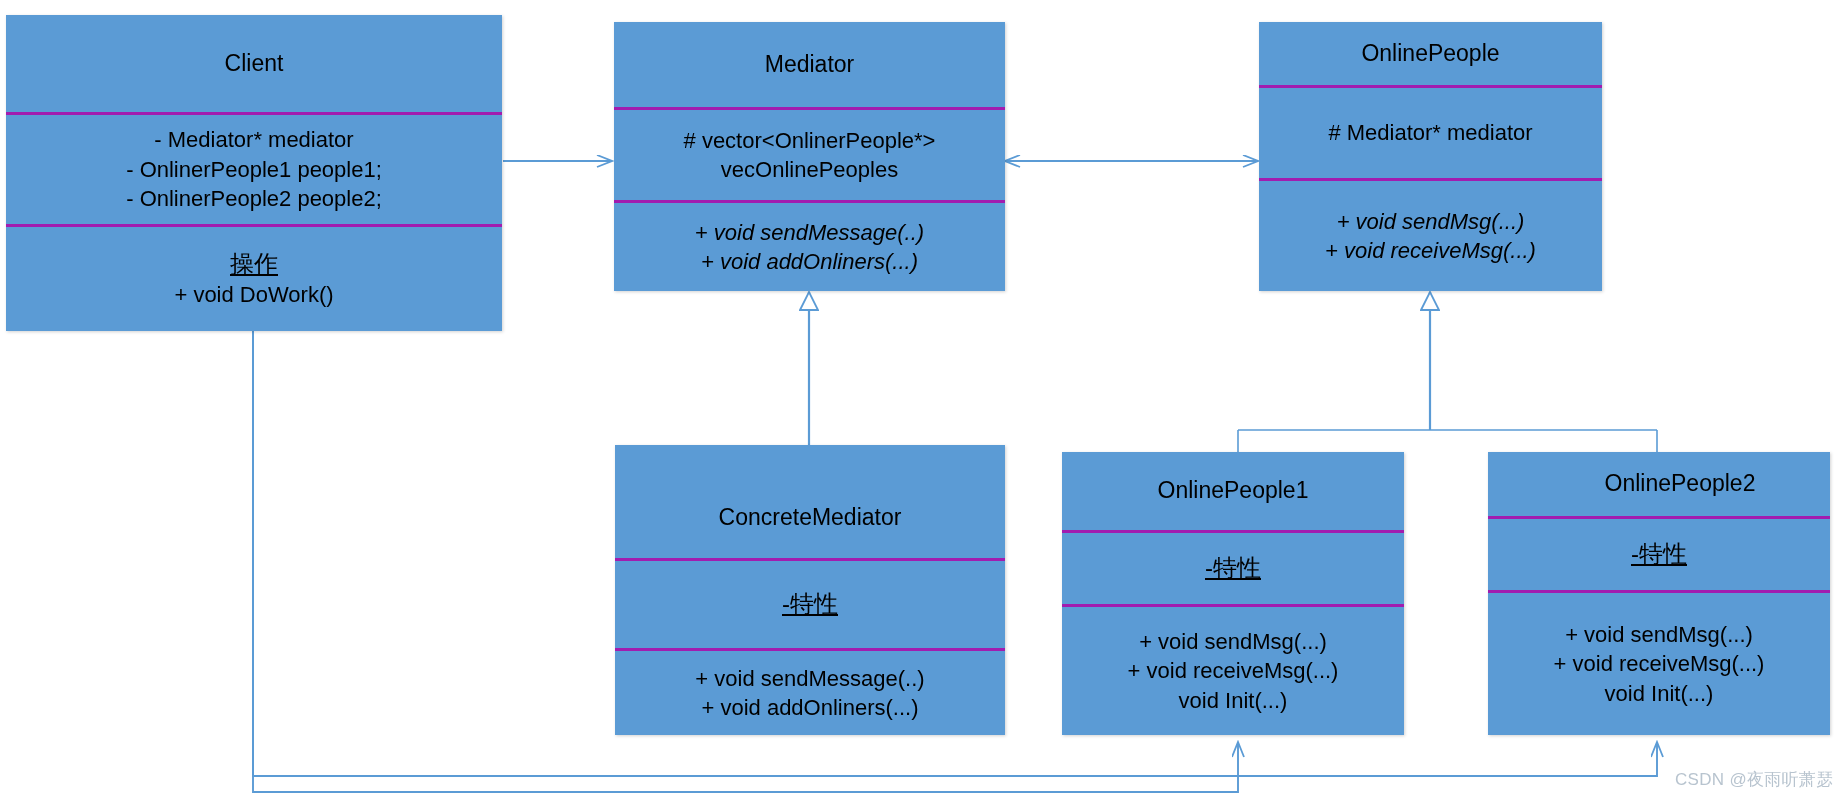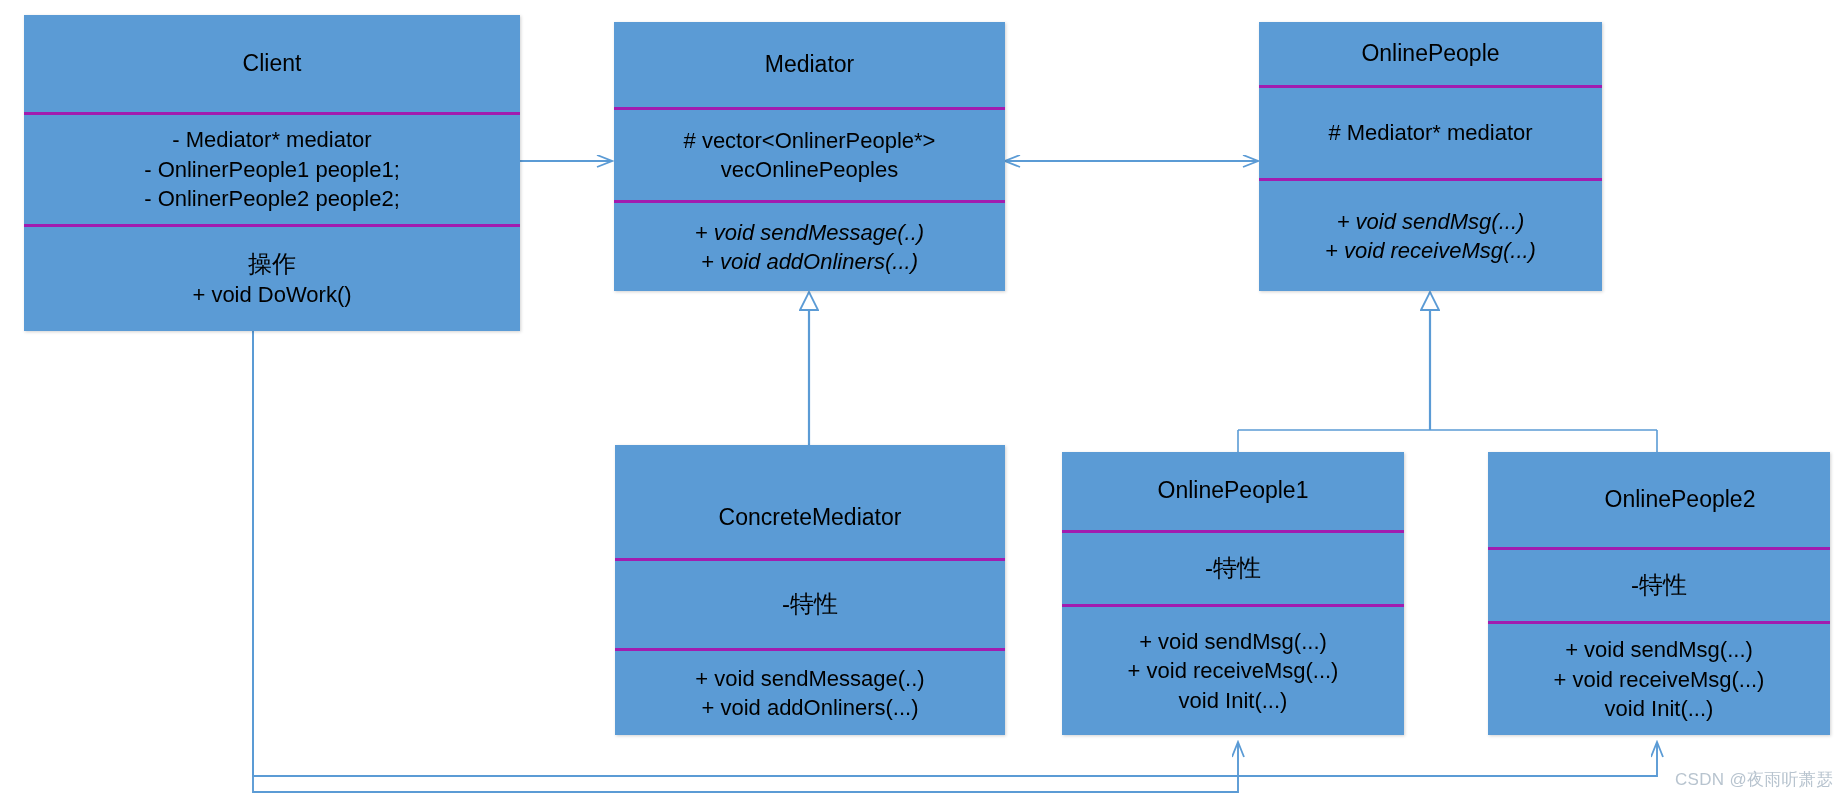--- a/index.html
+++ b/index.html
@@ -51,20 +51,21 @@
   .uml-line {
     font-size: 22px;
     line-height: 1.34;
     white-space: nowrap;
   }
   .uml-line.ital {
     font-style: italic;
   }
   .uml-line.cjk {
     font-size: 24px;
+    text-decoration: underline;
   }
   .watermark {
     position: absolute;
     color: #b8c4cf;
     font-size: 17px;
     white-space: nowrap;
     letter-spacing: 0.3px;
   }
 </style>
 </head>
@@ -106,21 +107,21 @@
 
     <g>
       <path d="M253,331 L253,792 L1238,792 L1238,742" fill="none" stroke="#5b9bd5" stroke-width="1.9" marker-end="url(#openArrow)"></path>
     </g>
 
     <g>
       <path d="M253,331 L253,776 L1657,776 L1657,742" fill="none" stroke="#5b9bd5" stroke-width="1.9" marker-end="url(#openArrow)"></path>
     </g>
   </svg>
 
-  <div class="uml-box" style="left:24px; top:15px; width:496px; height:316px;">
+  <div class="uml-box" style="left:6px; top:15px; width:496px; height:316px;">
     <div class="uml-section" style="height:97px;">
       <div class="uml-title">Client</div>
     </div>
     <div class="uml-section" style="height:112px;">
       <div class="uml-line">- Mediator* mediator</div>
       <div class="uml-line">- OnlinerPeople1 people1;</div>
       <div class="uml-line">-  OnlinerPeople2 people2;</div>
     </div>
     <div class="uml-section" style="flex:1;">
       <div class="uml-line cjk">操作</div>
@@ -176,21 +177,21 @@
       <div class="uml-line cjk">-特性</div>
     </div>
     <div class="uml-section" style="flex:1;">
       <div class="uml-line">+ void sendMsg(...)</div>
       <div class="uml-line">+ void receiveMsg(...)</div>
       <div class="uml-line">void Init(...)</div>
     </div>
   </div>
 
   <div class="uml-box" style="left:1488px; top:452px; width:342px; height:283px;">
-    <div class="uml-section" style="height:95px;padding-left:48px;">
+    <div class="uml-section" style="height:64px;padding-left:48px;">
       <div class="uml-title">OnlinePeople2</div>
     </div>
     <div class="uml-section" style="height:74px;">
       <div class="uml-line cjk">-特性</div>
     </div>
     <div class="uml-section" style="flex:1;">
       <div class="uml-line">+ void sendMsg(...)</div>
       <div class="uml-line">+ void receiveMsg(...)</div>
       <div class="uml-line">void Init(...)</div>
     </div>

